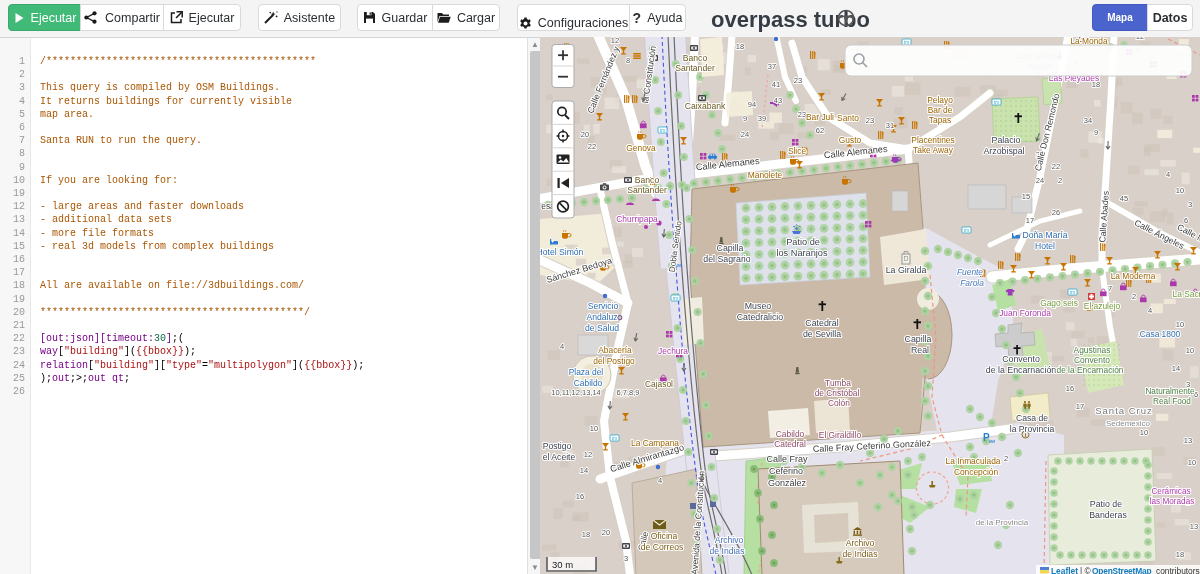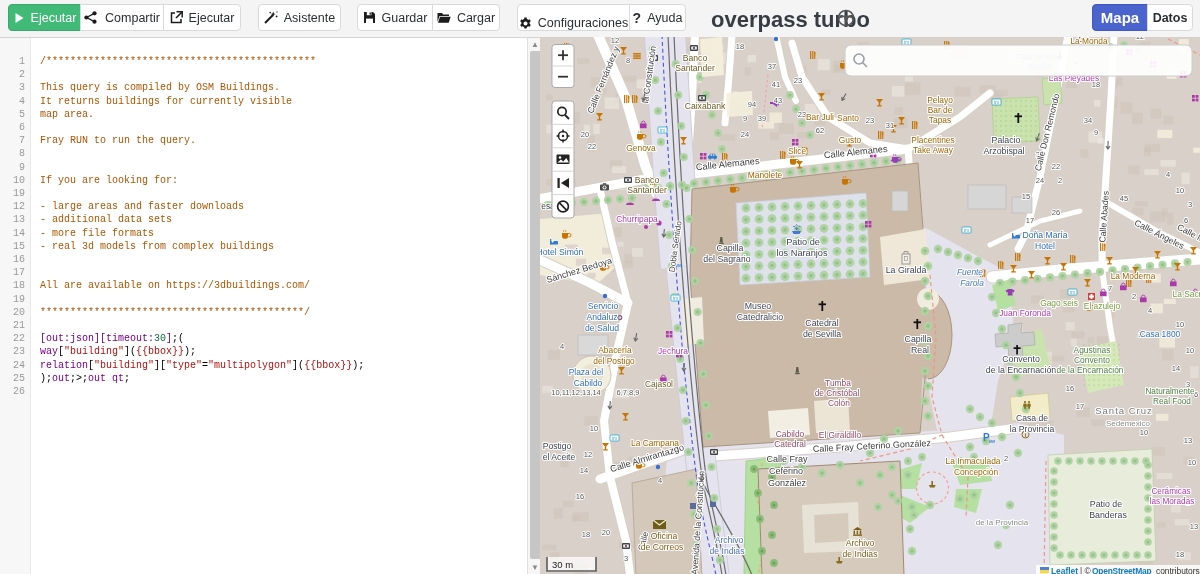--- a/index.html
+++ b/index.html
@@ -65,21 +65,21 @@
 <div style="position:absolute;left:629px;top:4px;width:57px;height:27px;background:#fff;border:1px solid #d9d9d9;border-radius:0 4px 4px 0;box-sizing:border-box;display:flex;align-items:center;justify-content:center;font-size:12.5px;color:#2b2f33;font-weight:normal;gap:6px">
       <span style="font-weight:bold;font-size:14px">?</span>
       <span>Ayuda</span>
     </div>
 <div style="position:absolute;left:711px;top:7px;font-size:22px;font-weight:bold;color:#353c44">overpass turbo</div>
 <svg width="18" height="18" viewBox="0 0 19 19" style="position:absolute;left:837px;top:9px">
       <circle cx="9.5" cy="9.5" r="8" fill="none" stroke="#555" stroke-width="1.6"></circle>
       <path d="M1.5,9.5 Q9.5,5.5 17.5,9.5 M9.5,9.5 L9.5,17.5" stroke="#555" stroke-width="1.6" fill="none"></path>
       <circle cx="9.5" cy="9.5" r="2.2" fill="#555"></circle>
     </svg>
-<div style="position:absolute;left:1092px;top:4px;width:56px;height:27px;background:#4a63cd;border:1px solid #4159be;border-radius:4px 0 0 4px;box-sizing:border-box;display:flex;align-items:center;justify-content:center;font-size:15px;color:#fff;font-weight:bold;gap:6px">
+<div style="position:absolute;left:1092px;top:4px;width:56px;height:27px;background:#4a63cd;border:1px solid #4159be;border-radius:4px 0 0 4px;box-sizing:border-box;display:flex;align-items:center;justify-content:center;font-size:10px;color:#fff;font-weight:bold;gap:6px">
       <span>Mapa</span>
     </div>
 <div style="position:absolute;left:1147px;top:4px;width:46px;height:27px;background:#fff;border:1px solid #d9d9d9;border-radius:0 4px 4px 0;box-sizing:border-box;display:flex;align-items:center;justify-content:center;font-size:12.5px;color:#2b2f33;font-weight:bold;gap:6px">
       <span>Datos</span>
     </div>
 </div>
 <div style="position:absolute;left:0;top:38px;width:527px;height:536px;background:#fff;overflow:hidden">
 <div style="position:absolute;left:0;top:0;width:30px;height:536px;background:#f7f7f7;border-right:1px solid #e8e8e8"></div>
 <div style="position:absolute;left:0;top:-38px;width:30px;height:574px;font:10px/13.2px 'Liberation Mono',monospace;color:#999">
       <div style="position:absolute;top:55.0px;right:5px;height:13.2px;line-height:13.2px">1</div>
@@ -107,27 +107,27 @@
       <div style="position:absolute;top:345.4px;right:5px;height:13.2px;line-height:13.2px">23</div>
       <div style="position:absolute;top:358.6px;right:5px;height:13.2px;line-height:13.2px">24</div>
       <div style="position:absolute;top:371.8px;right:5px;height:13.2px;line-height:13.2px">25</div>
       <div style="position:absolute;top:385.0px;right:5px;height:13.2px;line-height:13.2px">26</div>
     </div>
 <div style="position:absolute;left:0;top:-38px;width:527px;height:574px;font:10px/13.2px 'Liberation Mono',monospace;color:#000">
       <div style="position:absolute;top:55.0px;left:40px;height:13.2px;line-height:13.2px;white-space:pre"><e1>/*********************************************</e1></div>
       <div style="position:absolute;top:94.6px;left:40px;height:13.2px;line-height:13.2px;white-space:pre"><e1>It returns buildings for currently visible</e1></div>
       <div style="position:absolute;top:81.4px;left:40px;height:13.2px;line-height:13.2px;white-space:pre"><e1>This query is compiled by OSM Buildings.</e1></div>
       <div style="position:absolute;top:107.8px;left:40px;height:13.2px;line-height:13.2px;white-space:pre"><e1>map area.</e1></div>
-      <div style="position:absolute;top:134.2px;left:40px;height:13.2px;line-height:13.2px;white-space:pre"><e1>Fray RUN to run the query.</e1></div>
+      <div style="position:absolute;top:134.2px;left:40px;height:13.2px;line-height:13.2px;white-space:pre"><e1>Santa RUN to run the query.</e1></div>
       <div style="position:absolute;top:173.8px;left:40px;height:13.2px;line-height:13.2px;white-space:pre"><e1>If you are looking for:</e1></div>
       <div style="position:absolute;top:200.2px;left:40px;height:13.2px;line-height:13.2px;white-space:pre"><e1>- large areas and faster downloads</e1></div>
       <div style="position:absolute;top:213.4px;left:40px;height:13.2px;line-height:13.2px;white-space:pre"><e1>- additional data sets</e1></div>
       <div style="position:absolute;top:226.6px;left:40px;height:13.2px;line-height:13.2px;white-space:pre"><e1>- more file formats</e1></div>
       <div style="position:absolute;top:239.8px;left:40px;height:13.2px;line-height:13.2px;white-space:pre"><e1>- real 3d models from complex buildings</e1></div>
-      <div style="position:absolute;top:279.4px;left:40px;height:13.2px;line-height:13.2px;white-space:pre"><e1>All are available on https://3dbuildings.com/</e1></div>
+      <div style="position:absolute;top:279.4px;left:40px;height:13.2px;line-height:13.2px;white-space:pre"><e1>All are available on file://3dbuildings.com/</e1></div>
       <div style="position:absolute;top:305.8px;left:40px;height:13.2px;line-height:13.2px;white-space:pre"><e1>********************************************/</e1></div>
       <div style="position:absolute;top:332.2px;left:40px;height:13.2px;line-height:13.2px;white-space:pre"><e2>[out:json][timeout:</e2><e4>30</e4><e2>]</e2>;(</div>
       <div style="position:absolute;top:345.4px;left:40px;height:13.2px;line-height:13.2px;white-space:pre"><e2>way</e2>[<e3>"building"</e3>](<e3>{{bbox}}</e3>);</div>
       <div style="position:absolute;top:358.6px;left:40px;height:13.2px;line-height:13.2px;white-space:pre"><e2>relation</e2>[<e3>"building"</e3>][<e3>"type"</e3>=<e3>"multipolygon"</e3>](<e3>{{bbox}}</e3>);</div>
       <div style="position:absolute;top:371.8px;left:40px;height:13.2px;line-height:13.2px;white-space:pre">);<e2>out</e2>;&gt;;<e2>out</e2> <e2>qt</e2>;</div>
     </div>
 </div>
 <div style="position:absolute;left:527px;top:38px;width:14px;height:536px;background:#f6f6f6;border-left:1px solid #e0e0e0">
 <div style="position:absolute;top:0;left:0;width:14px;height:13px;color:#8a8a8a;font-size:8px;text-align:center;line-height:13px">▲</div>
 <div style="position:absolute;top:13px;left:1.5px;width:11px;height:508px;background:#c6c6c6;border-radius:2px"></div>

